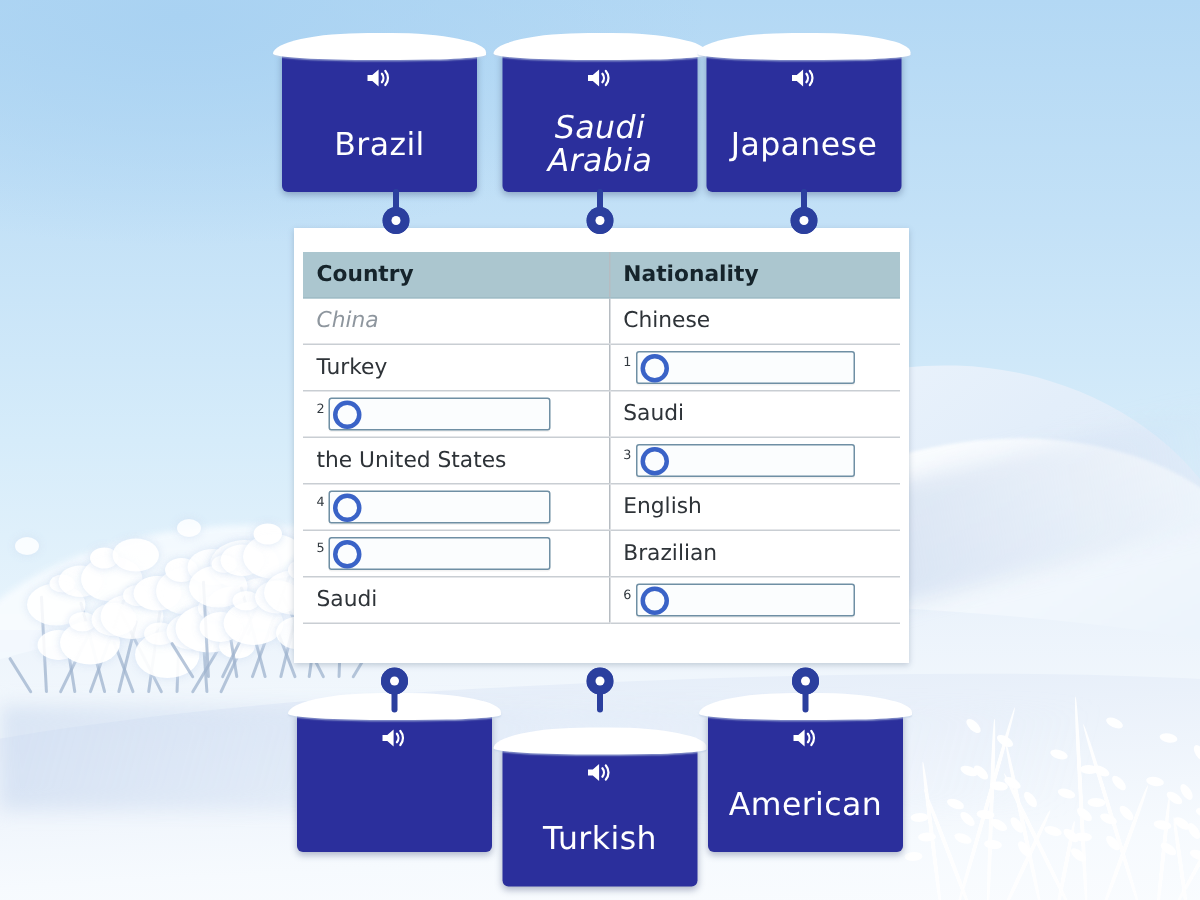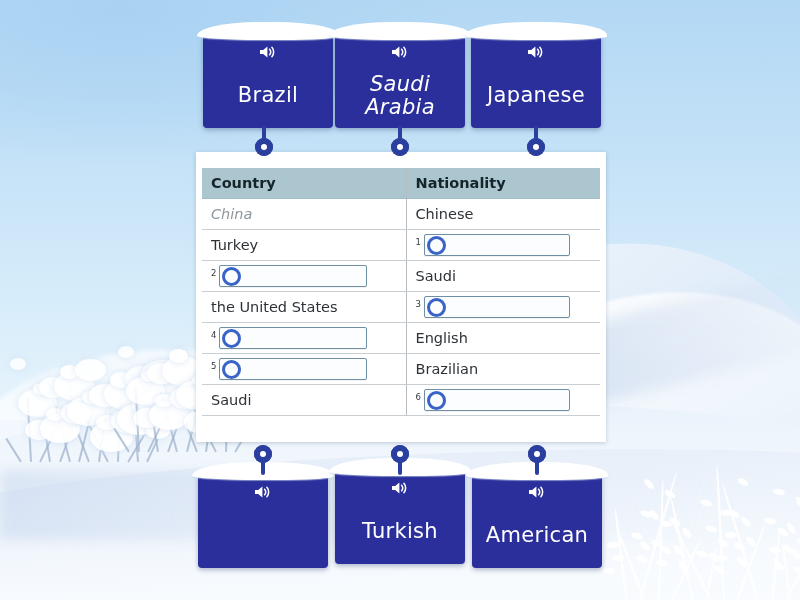--- a/index.html
+++ b/index.html
@@ -311,21 +311,21 @@
       <div class="leafdot" style="left:190px;top:121px;transform:rotate(57deg)"></div>
       <div class="leafdot" style="left:185px;top:95px;transform:rotate(57deg)"></div>
       <div class="leafdot" style="left:194px;top:69px;transform:rotate(57deg)"></div>
       <div class="blade" style="left:190px;bottom:-8px;height:64px;transform:rotate(-8deg)"></div>
       <div class="leafdot" style="left:193px;top:137px;transform:rotate(20deg)"></div>
       <div class="leafdot" style="left:197px;top:109px;transform:rotate(20deg)"></div>
     </div>
 </div>
 
 <div id="top-tiles">
-    <div class="tile" style="left: 203px; top: 33px; justify-content: space-between;">
+    <div class="tile" style="left: 188px; top: 33px; justify-content: space-between;">
       <div class="snowcap"></div>
       <div class="spk"><svg width="18" height="14" viewBox="0 0 18 14">
           <path d="M1 5h3.2L8.4 1.4v11.2L4.2 9H1z" fill="#fff"></path>
           <path d="M10.6 4.2a4.4 4.4 0 0 1 0 5.6" stroke="#fff" stroke-width="1.5" fill="none" stroke-linecap="round"></path>
           <path d="M12.9 2.3a7.2 7.2 0 0 1 0 9.4" stroke="#fff" stroke-width="1.5" fill="none" stroke-linecap="round"></path>
         </svg></div>
       <div class="word">Brazil</div>
     </div>
     <div class="tile two-line" style="left: 335px; top: 33px;">
       <div class="snowcap"></div>
@@ -436,21 +436,21 @@
 
 <div id="bottom-tiles">
     <div class="tile" style="left: 198px; top: 473px;">
       <div class="snowcap"></div>
       <div class="spk"><svg width="18" height="14" viewBox="0 0 18 14">
           <path d="M1 5h3.2L8.4 1.4v11.2L4.2 9H1z" fill="#fff"></path>
           <path d="M10.6 4.2a4.4 4.4 0 0 1 0 5.6" stroke="#fff" stroke-width="1.5" fill="none" stroke-linecap="round"></path>
           <path d="M12.9 2.3a7.2 7.2 0 0 1 0 9.4" stroke="#fff" stroke-width="1.5" fill="none" stroke-linecap="round"></path>
         </svg></div>
     </div>
-    <div class="tile" style="left: 335px; top: 469px;">
+    <div class="tile" style="left: 335px; top: 496px;">
       <div class="snowcap"></div>
       <div class="spk"><svg width="18" height="14" viewBox="0 0 18 14">
           <path d="M1 5h3.2L8.4 1.4v11.2L4.2 9H1z" fill="#fff"></path>
           <path d="M10.6 4.2a4.4 4.4 0 0 1 0 5.6" stroke="#fff" stroke-width="1.5" fill="none" stroke-linecap="round"></path>
           <path d="M12.9 2.3a7.2 7.2 0 0 1 0 9.4" stroke="#fff" stroke-width="1.5" fill="none" stroke-linecap="round"></path>
         </svg></div>
       <div class="word">Turkish</div>
     </div>
     <div class="tile" style="left: 472px; top: 473px;">
       <div class="snowcap"></div>

